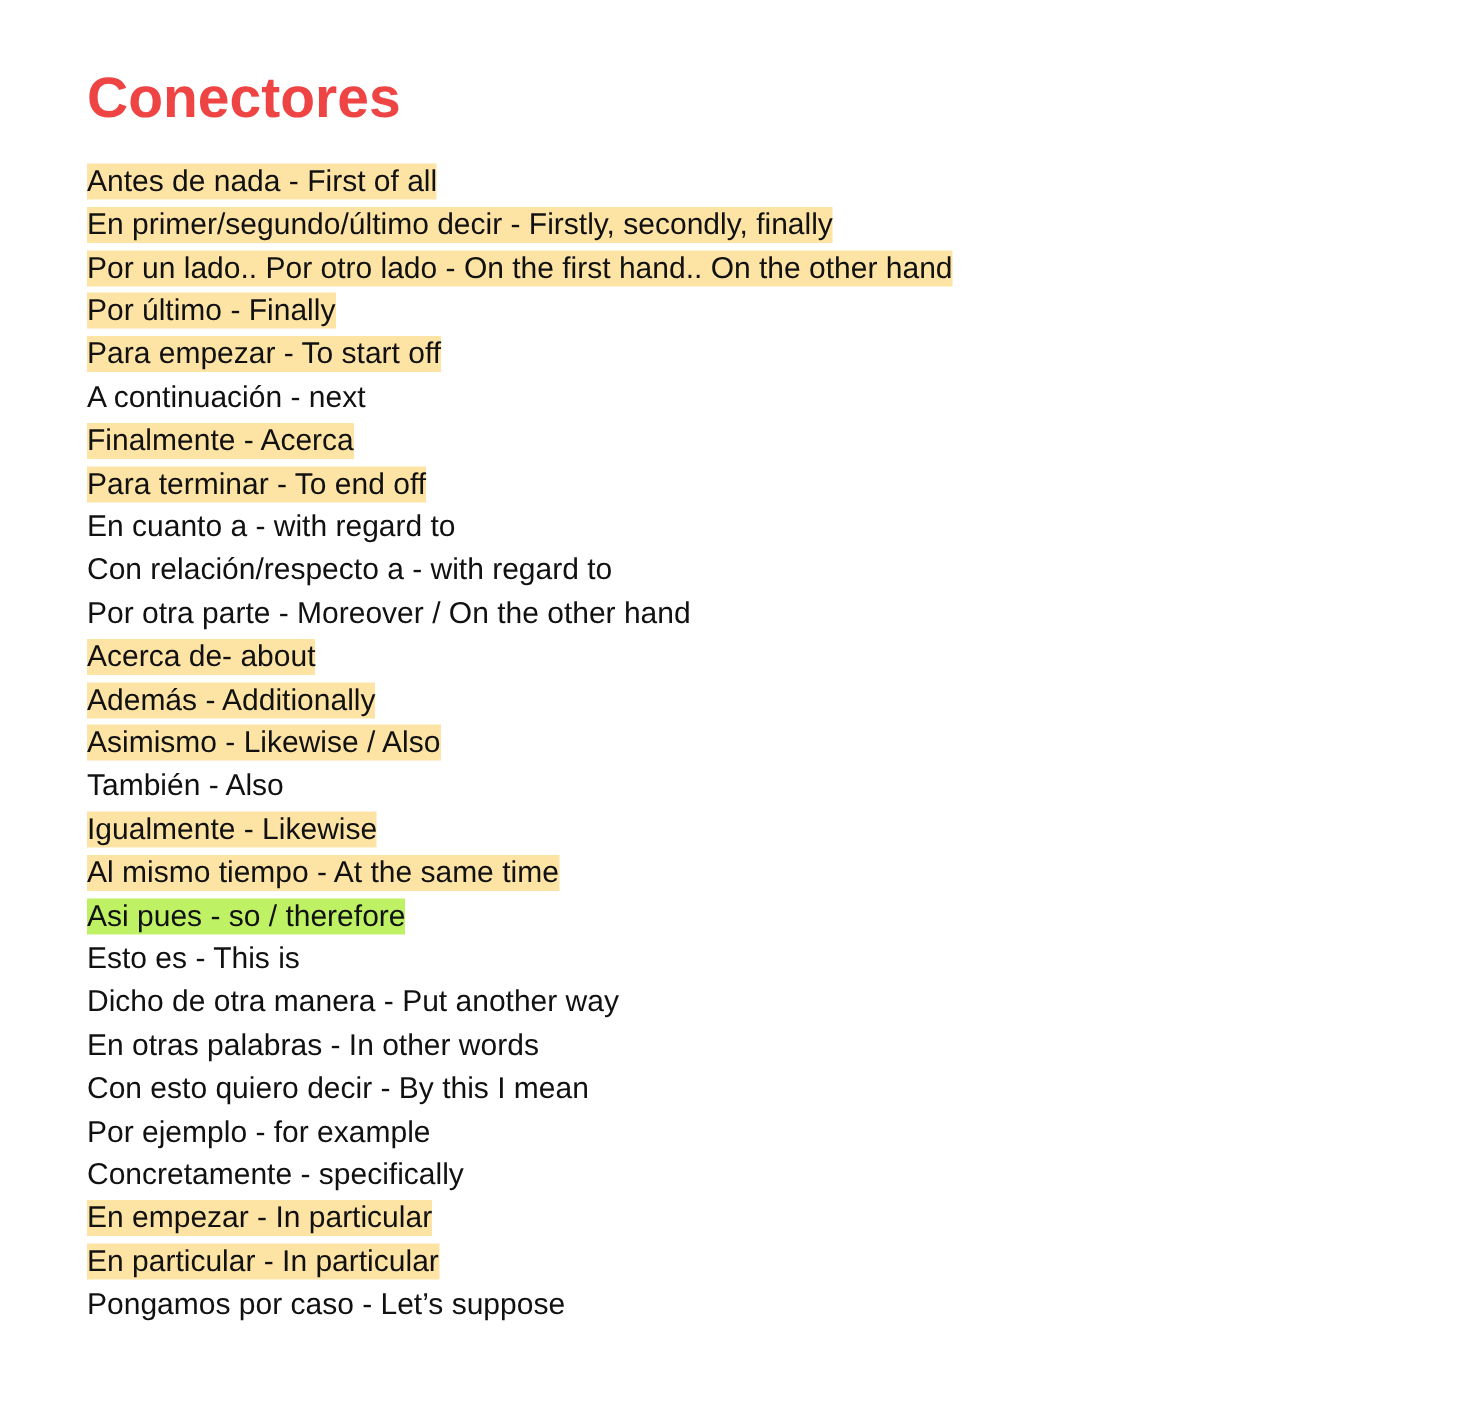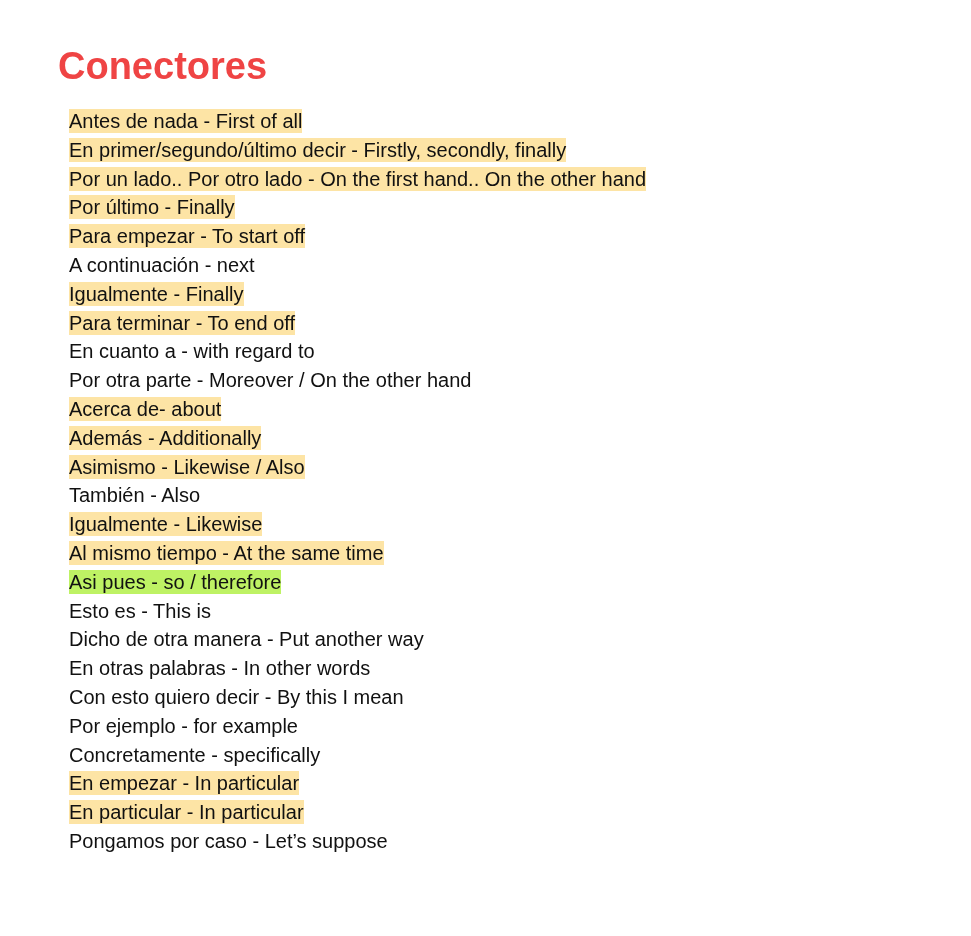--- a/index.html
+++ b/index.html
@@ -1,37 +1,38 @@
 <!DOCTYPE html>
 <html><head>
 <meta charset="utf-8">
 <style>
   html, body { margin: 0; padding: 0; background: #ffffff; }
   body { width: 971px; height: 936px; overflow: hidden; position: relative; font-family: "Liberation Sans", sans-serif; color: #111; }
   .title { position: absolute; left: 58px; top: 44px; font-size: 38px; font-weight: bold; margin: 0; line-height: 44px; color: #ef4444; }
   .list { position: absolute; left: 58px; top: 107px; margin: 0; padding: 0; list-style: none; }
-  .row { height: 28.8px; line-height: 28.8px; font-size: 20px; white-space: nowrap; margin-left: 11px; }
+  .row { height: 28.8px; line-height: 28.8px; font-size: 20px; white-space: nowrap; }
   .row span { display: inline-block; line-height: 24px; padding: 0; }
   .hl-yellow span { background: #fde4a5; }
   .hl-pink span { background: #bef264; }
 </style>
 </head>
 <body>
 
 <h1 class="title">Conectores</h1>
 <ul class="list" id="list">
     <li class="row hl-yellow"><span>Antes de nada - First of all</span></li>
     <li class="row hl-yellow"><span>En primer/segundo/último decir - Firstly, secondly, finally</span></li>
     <li class="row hl-yellow"><span>Por un lado.. Por otro lado - On the first hand.. On the other hand</span></li>
     <li class="row hl-yellow"><span>Por último - Finally</span></li>
     <li class="row hl-yellow"><span>Para empezar - To start off</span></li>
     <li class="row"><span>A continuación - next</span></li>
-    <li class="row hl-yellow"><span>Igualmente - Finally</span></li>
+    <li class="row hl-yellow"><span>Finalmente - Acerca</span></li>
     <li class="row hl-yellow"><span>Para terminar - To end off</span></li>
     <li class="row"><span>En cuanto a - with regard to</span></li>
+    <li class="row"><span>Con relación/respecto a - with regard to</span></li>
     <li class="row"><span>Por otra parte - Moreover / On the other hand</span></li>
     <li class="row hl-yellow"><span>Acerca de- about</span></li>
     <li class="row hl-yellow"><span>Además - Additionally</span></li>
     <li class="row hl-yellow"><span>Asimismo - Likewise / Also</span></li>
     <li class="row"><span>También - Also</span></li>
     <li class="row hl-yellow"><span>Igualmente - Likewise</span></li>
     <li class="row hl-yellow"><span>Al mismo tiempo - At the same time</span></li>
     <li class="row hl-pink"><span>Asi pues - so / therefore</span></li>
     <li class="row"><span>Esto es - This is</span></li>
     <li class="row"><span>Dicho de otra manera - Put another way</span></li>

